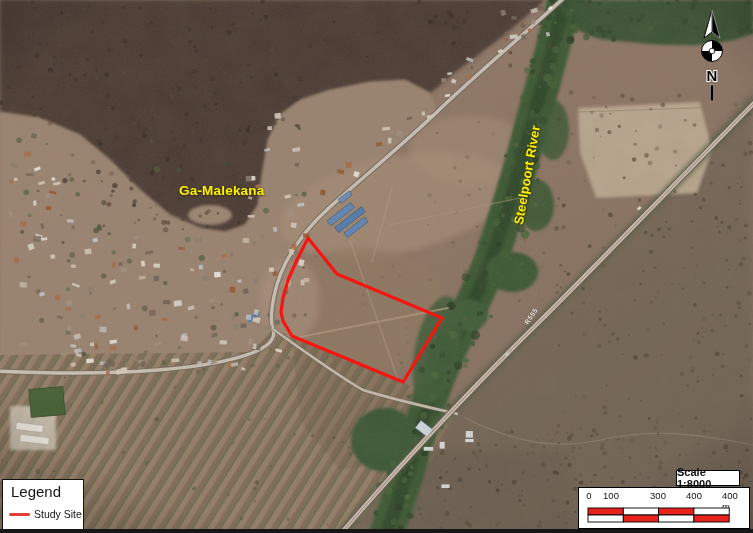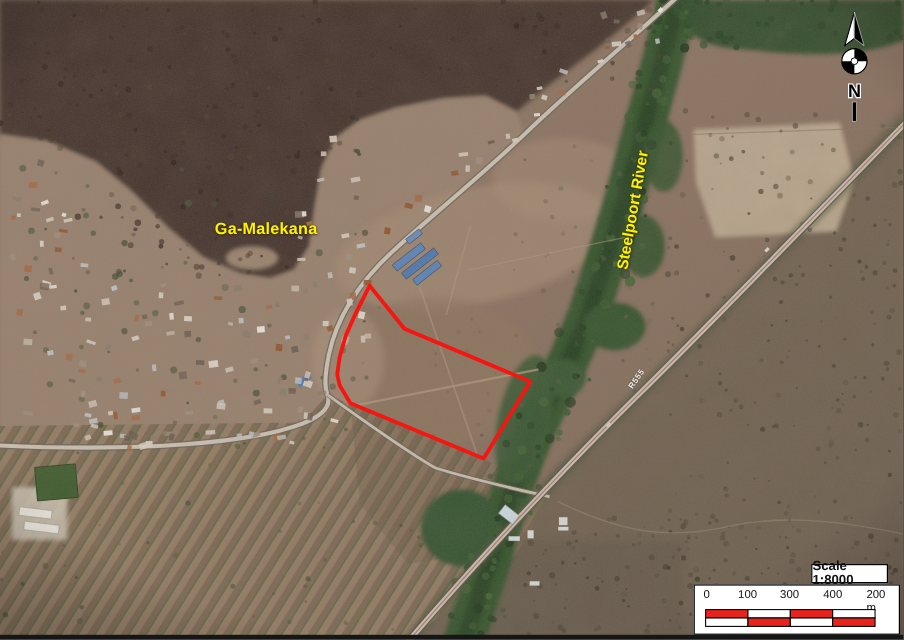--- a/index.html
+++ b/index.html
@@ -1374,28 +1374,35 @@
     <path d="M17,4 L9,32 L17,26 Z" fill="#ffffff" stroke="#000" stroke-width=".9"></path>
     <path d="M17,4 L25,32 L17,26 Z" fill="#000000" stroke="#e8e8e8" stroke-width=".5"></path>
     <circle cx="17" cy="45" r="10.5" fill="#ffffff" stroke="#000" stroke-width="1"></circle>
     <path d="M17,45 L17,34.5 A10.5,10.5 0 0 1 27.5,45 Z" fill="#000"></path>
     <path d="M17,45 L17,55.5 A10.5,10.5 0 0 1 6.5,45 Z" fill="#000"></path>
     <circle cx="17" cy="45" r="2.8" fill="#ffffff" stroke="#000" stroke-width=".8"></circle>
     <text x="17" y="75" text-anchor="middle" font-size="15" font-weight="bold" fill="#000" style="font-family:'Liberation Sans',sans-serif;paint-order:stroke;stroke:#ffffff;stroke-width:2">N</text>
     <rect x="15.4" y="79" width="3.2" height="16" fill="#000" stroke="#e8e8e8" stroke-width=".4"></rect>
   </svg>
 
+  <div class="legend">
+    <div class="legend-title">Legend</div>
+    <div class="legend-item">
+      <span class="swatch"></span>
+      <span class="legend-label">Study Site</span>
+    </div>
+  </div>
 
   <div class="scale-title">Scale 1:8000</div>
   <div class="scale-box">
     <span class="tick" style="left:10px">0</span>
-    <span class="tick" style="left:44px">100</span>
+    <span class="tick" style="left:32px">100</span>
     <span class="tick" style="left:79px">300</span>
     <span class="tick" style="left:115px">400</span>
-    <span class="tick" style="left:152px">200 m</span>
+    <span class="tick" style="left:152px">400 m</span>
     <svg id="barSvg" width="145" height="17" viewBox="0 0 145 17">
         <rect x="1.0" y="1.0" width="35.3" height="7" fill="#e8231e" stroke="#000" stroke-width="0.9"></rect>
         <rect x="36.3" y="1.0" width="35.3" height="7" fill="#ffffff" stroke="#000" stroke-width="0.9"></rect>
         <rect x="71.6" y="1.0" width="35.3" height="7" fill="#e8231e" stroke="#000" stroke-width="0.9"></rect>
         <rect x="106.9" y="1.0" width="35.3" height="7" fill="#ffffff" stroke="#000" stroke-width="0.9"></rect>
         <rect x="1.0" y="8.0" width="35.3" height="7" fill="#ffffff" stroke="#000" stroke-width="0.9"></rect>
         <rect x="36.3" y="8.0" width="35.3" height="7" fill="#e8231e" stroke="#000" stroke-width="0.9"></rect>
         <rect x="71.6" y="8.0" width="35.3" height="7" fill="#ffffff" stroke="#000" stroke-width="0.9"></rect>
         <rect x="106.9" y="8.0" width="35.3" height="7" fill="#e8231e" stroke="#000" stroke-width="0.9"></rect>
       </svg>

